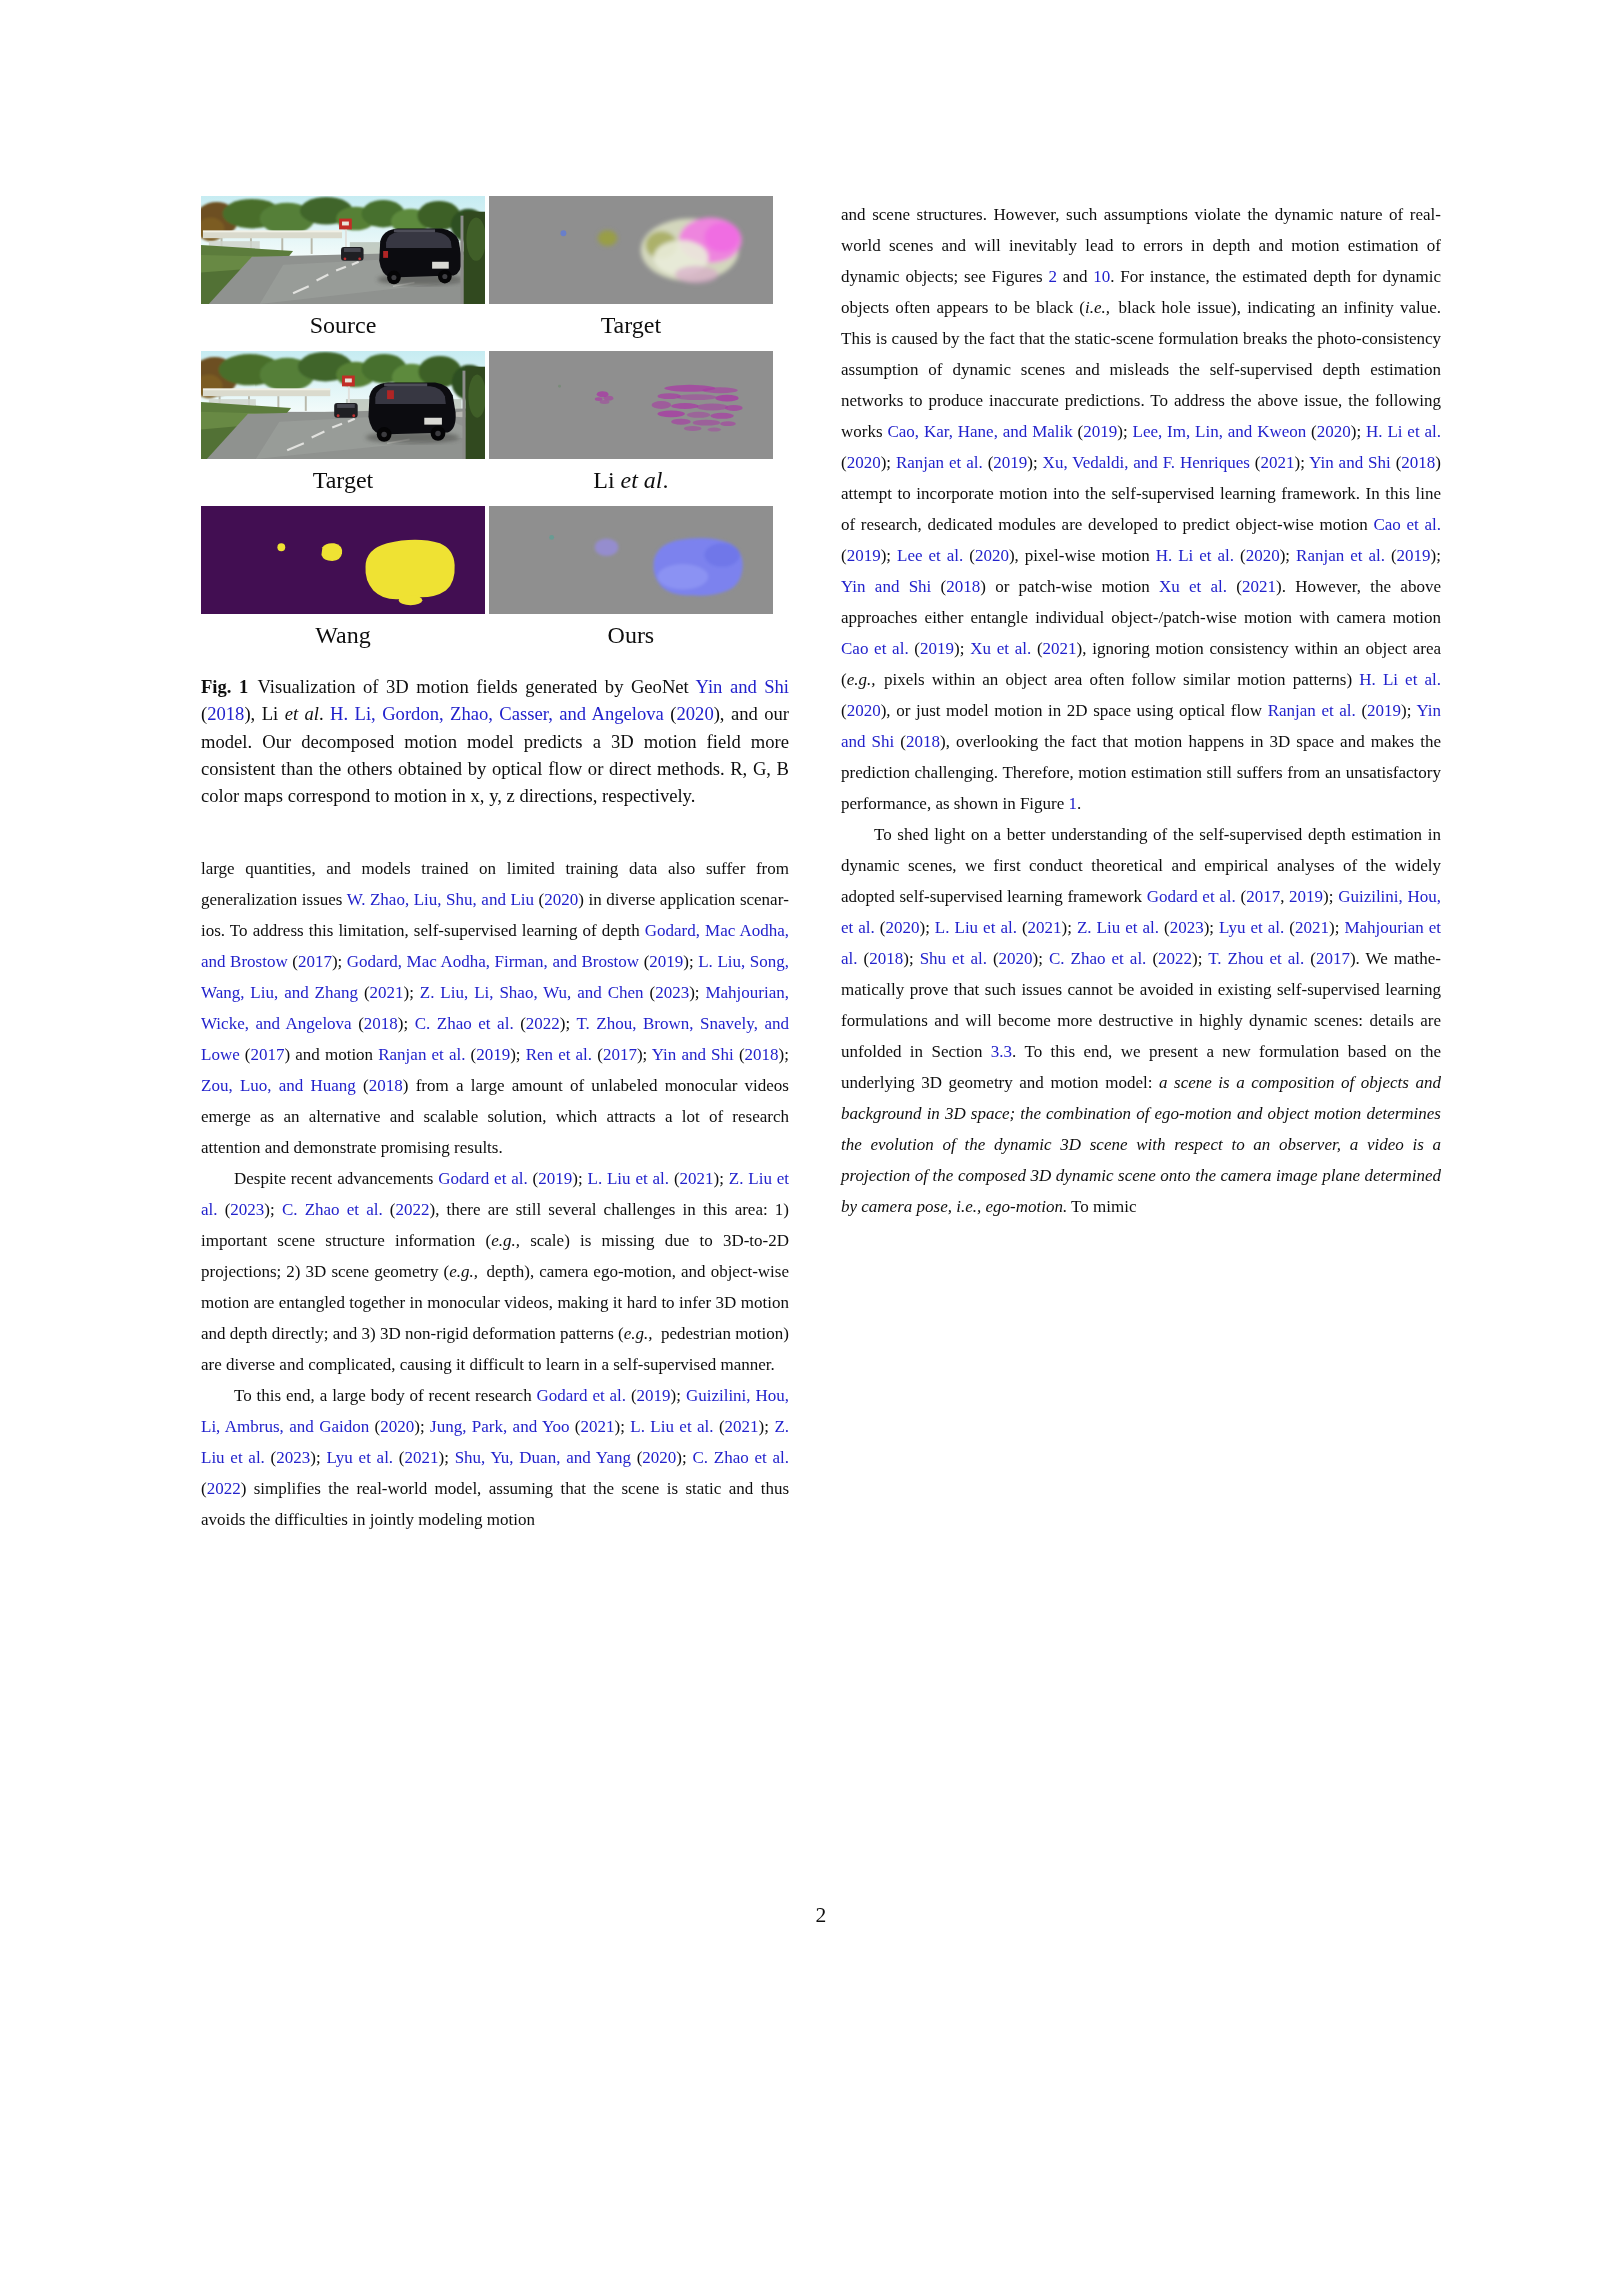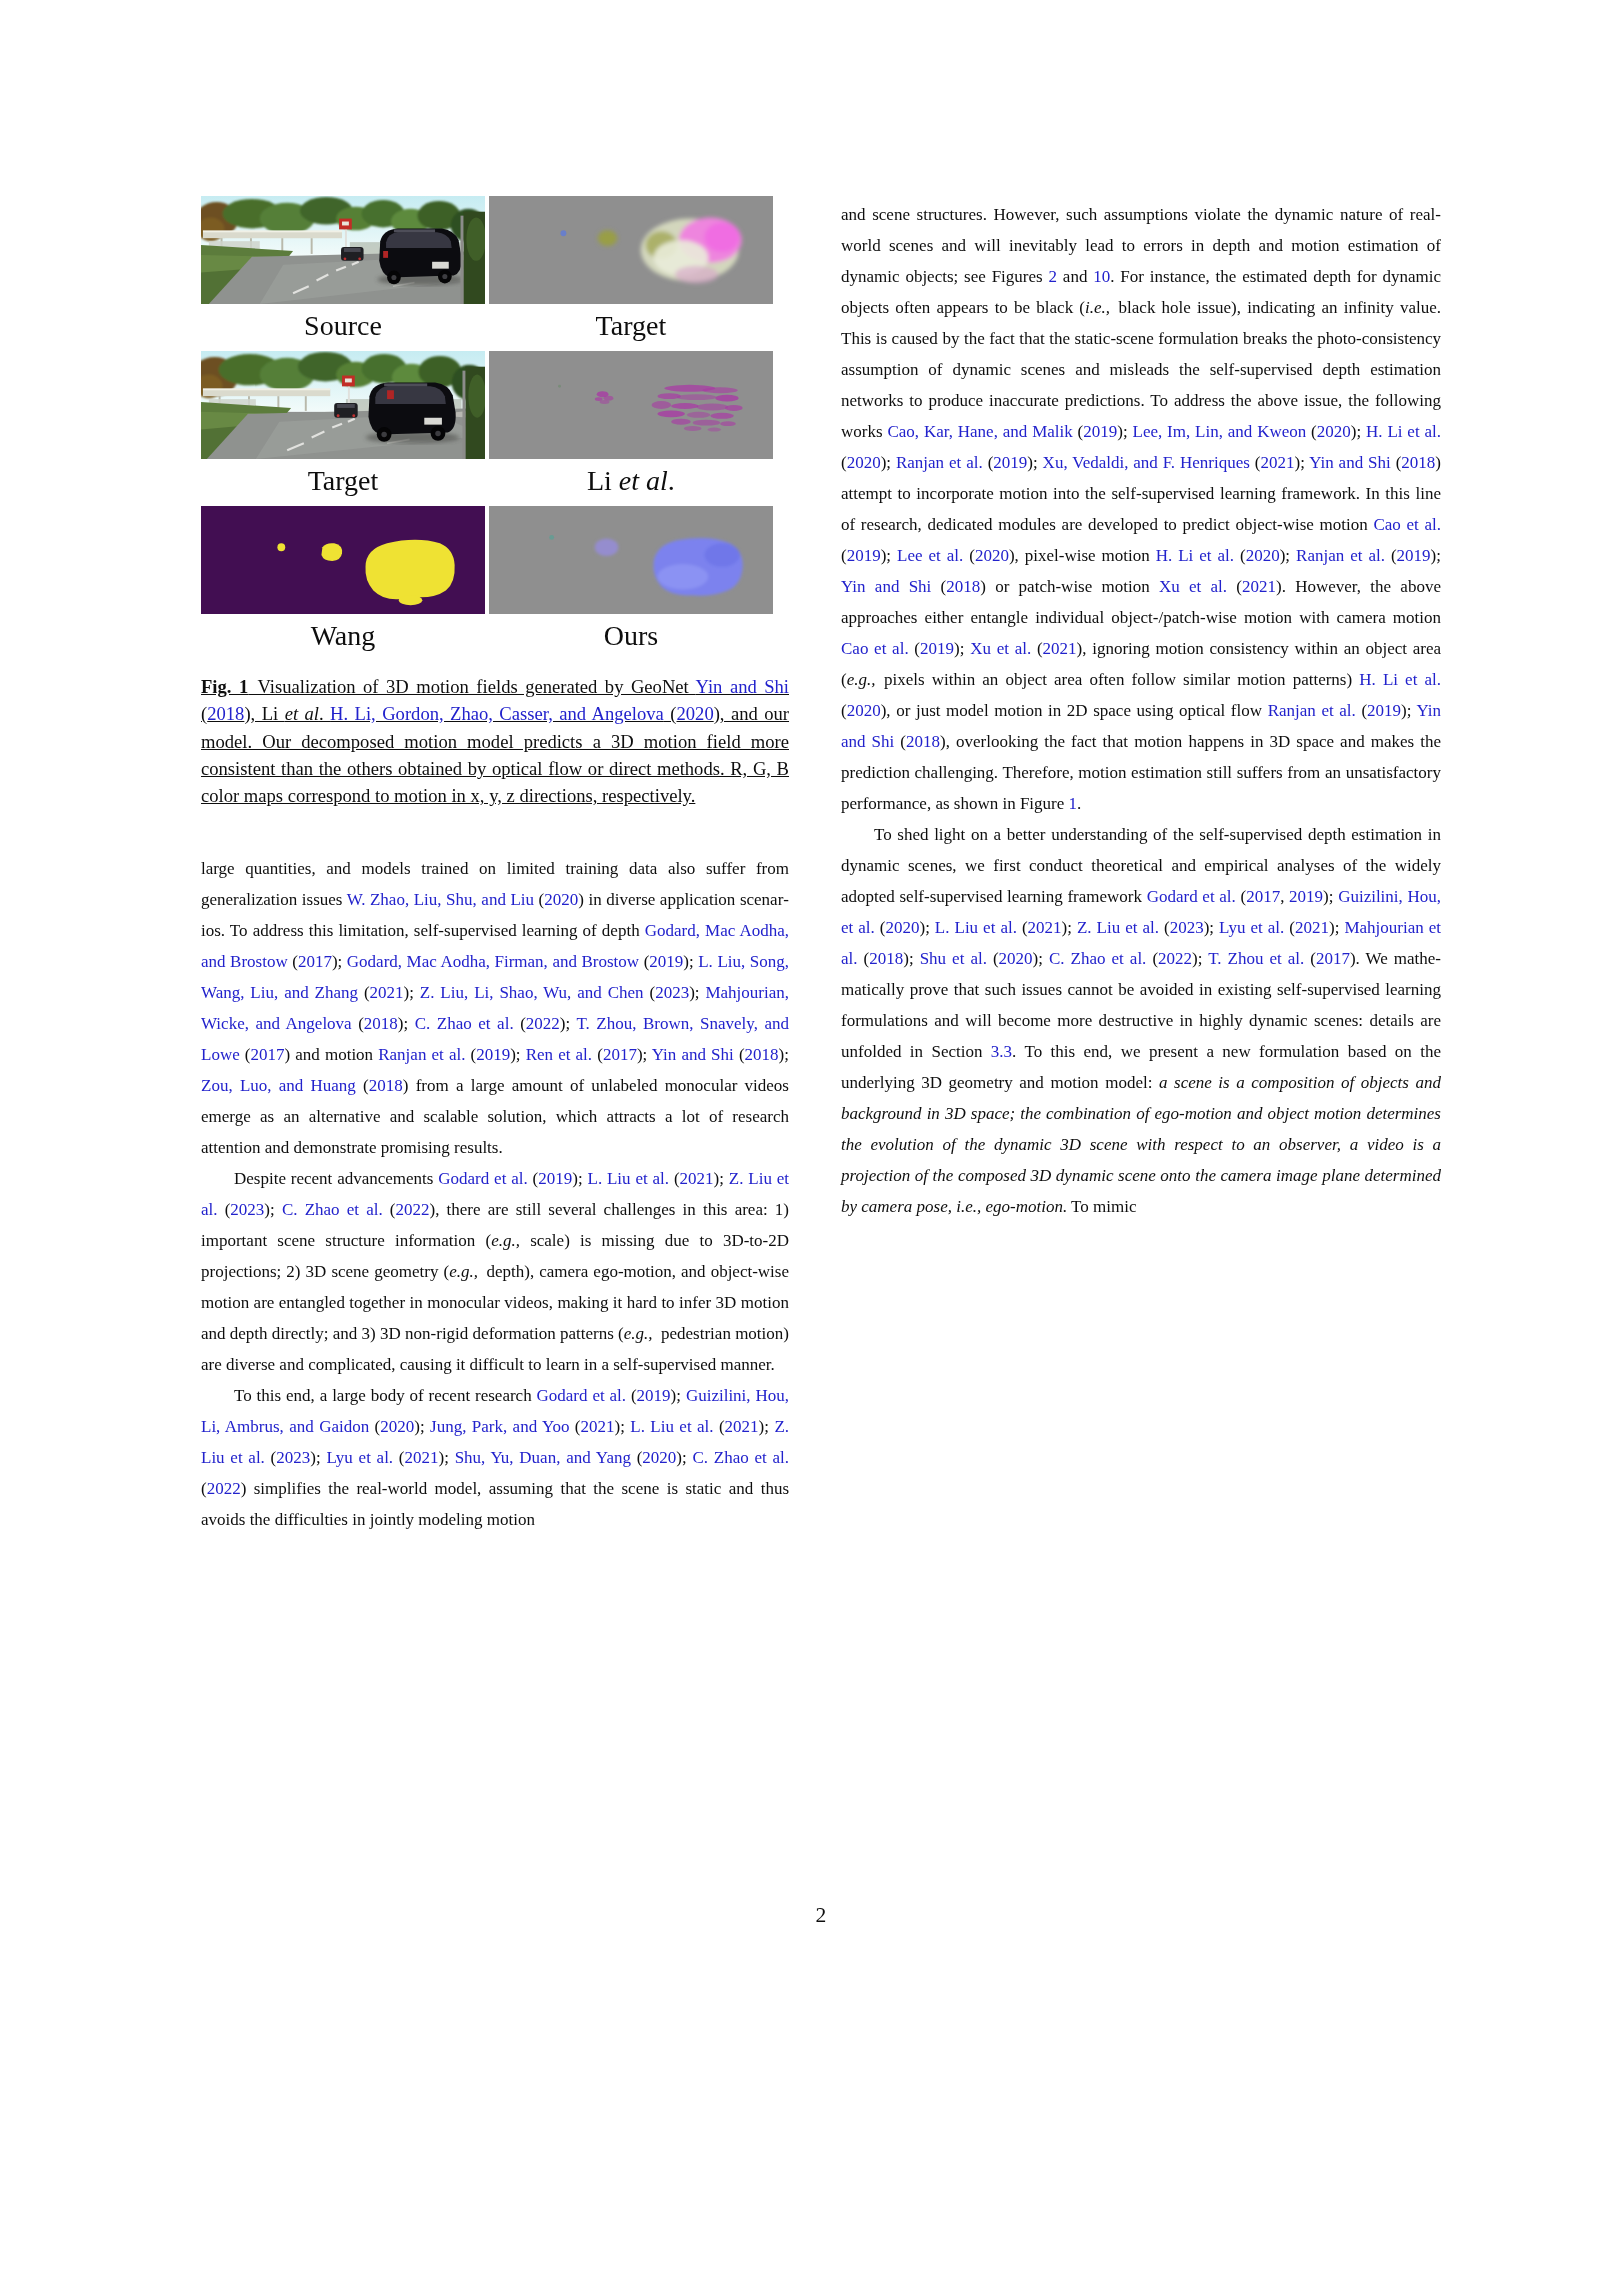--- a/index.html
+++ b/index.html
@@ -9,24 +9,24 @@
     -webkit-font-smoothing:antialiased;
   }
   .page{position:absolute;inset:0;overflow:hidden;}
   .col-left{position:absolute;left:201px;top:196px;width:588px;}
   .col-right{position:absolute;left:841px;top:199px;width:600px;}
 
   
   .fig-grid{display:grid;grid-template-columns:284px 284px;column-gap:3.9px;width:572px;}
   .panel{width:284px;height:108px;overflow:hidden;background:var(--flow-bg);}
   .panel svg{display:block;width:284px;height:108px;}
-  .fig-label{grid-column:span 1;text-align:center;font-size:28px;line-height:23.5px;
+  .fig-label{grid-column:span 1;text-align:center;font-size:24px;line-height:23.5px;
     padding:9.8px 0 13.7px 0;color:#0e0e0e;}
   .caption{margin-top:11.8px;width:588px;font-size:18.6px;line-height:27.4px;text-align:justify;
-    color:#0e0e0e;hyphens:manual;text-decoration:underline;}
+    color:#0e0e0e;hyphens:manual;}
   .caption .run-bold{font-weight:bold;}
 
   
   .body-text{margin-top:43px;font-size:17px;line-height:31px;text-align:justify;hyphens:manual;}
   .col-right .body-text{margin-top:0;}
   p.para{margin:0;padding:0;}
   p.para.indent{text-indent:33px;}
   .run-blue{color:var(--link);}
   .run-italic{font-style:italic;}
 

